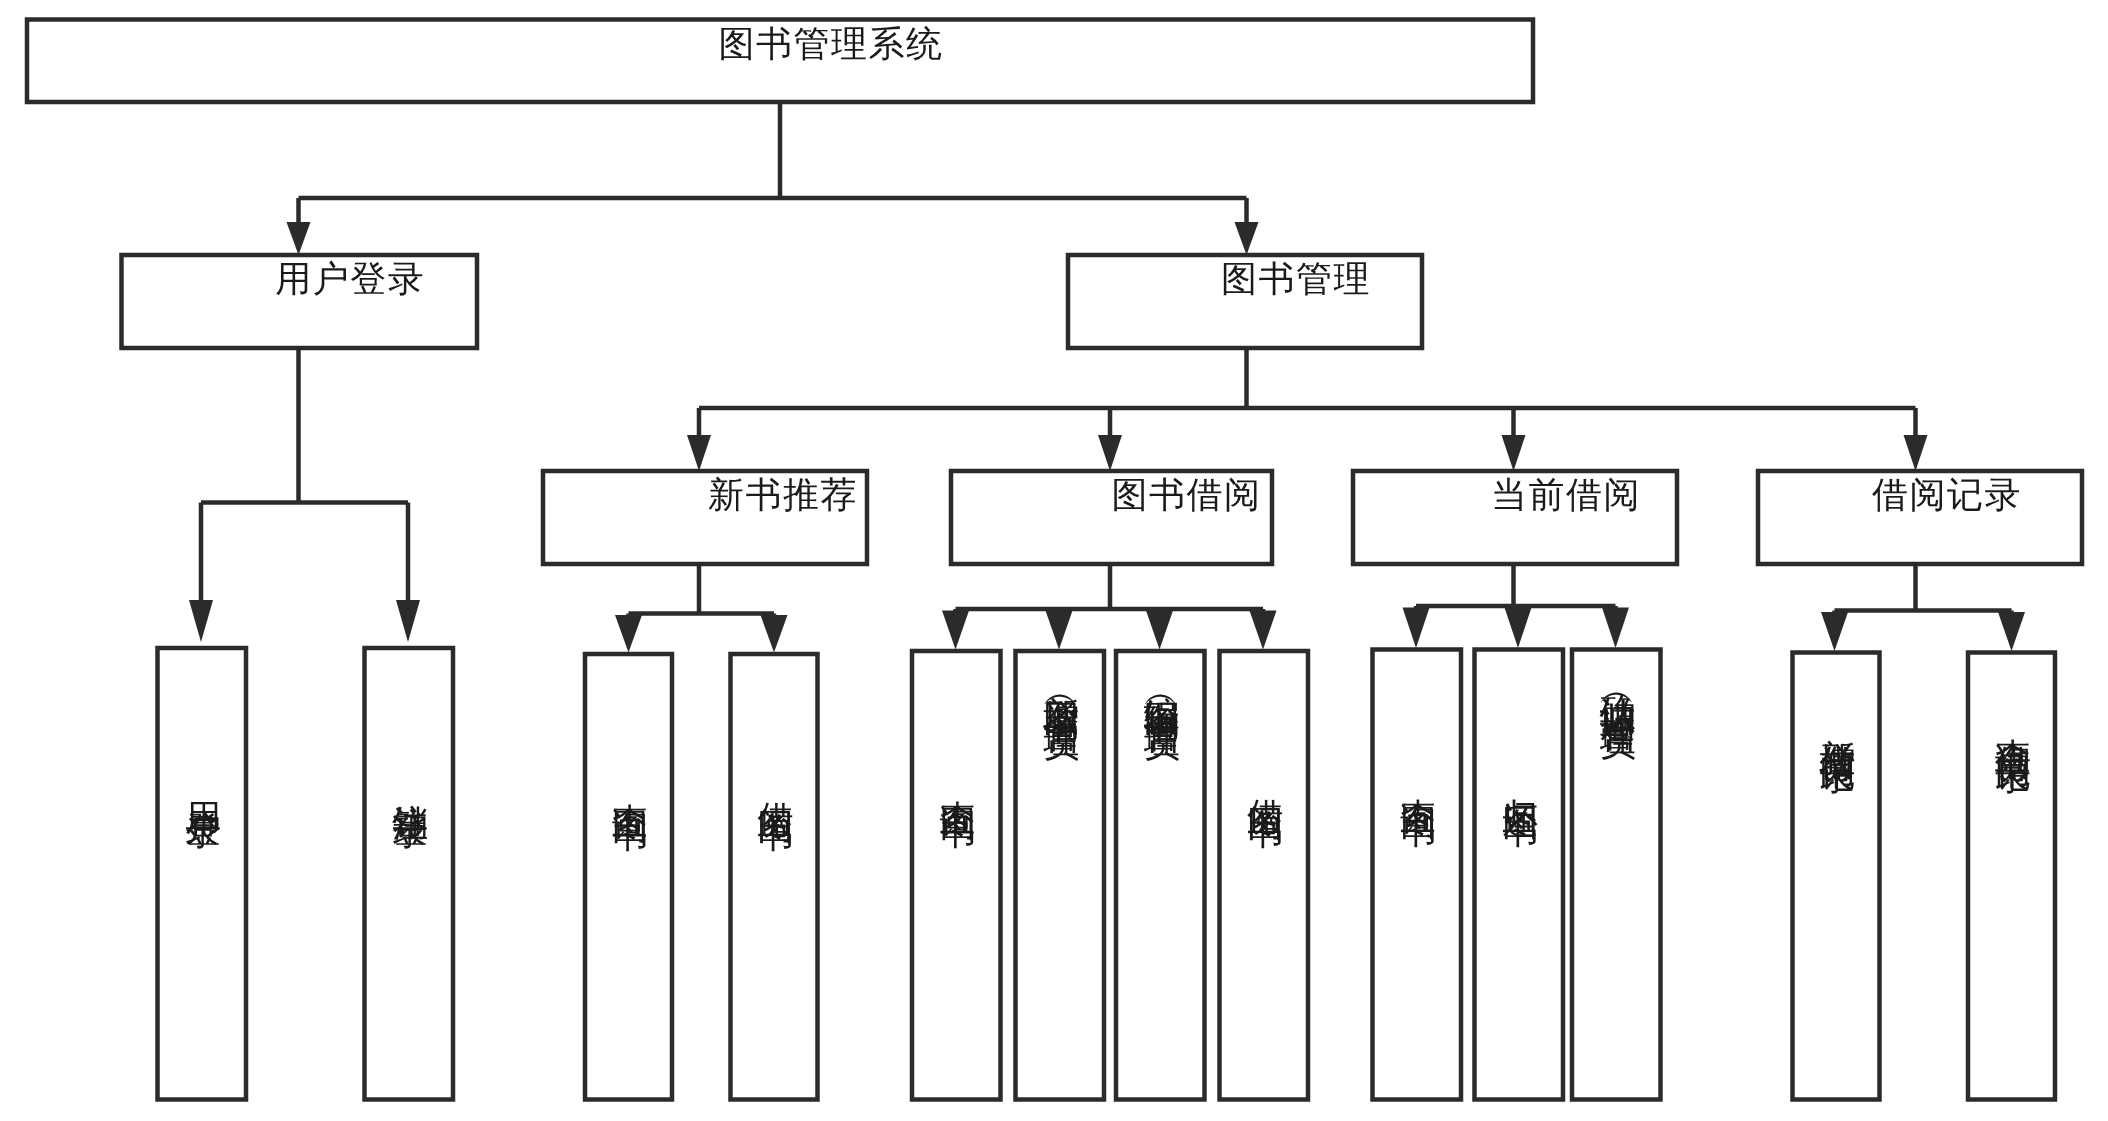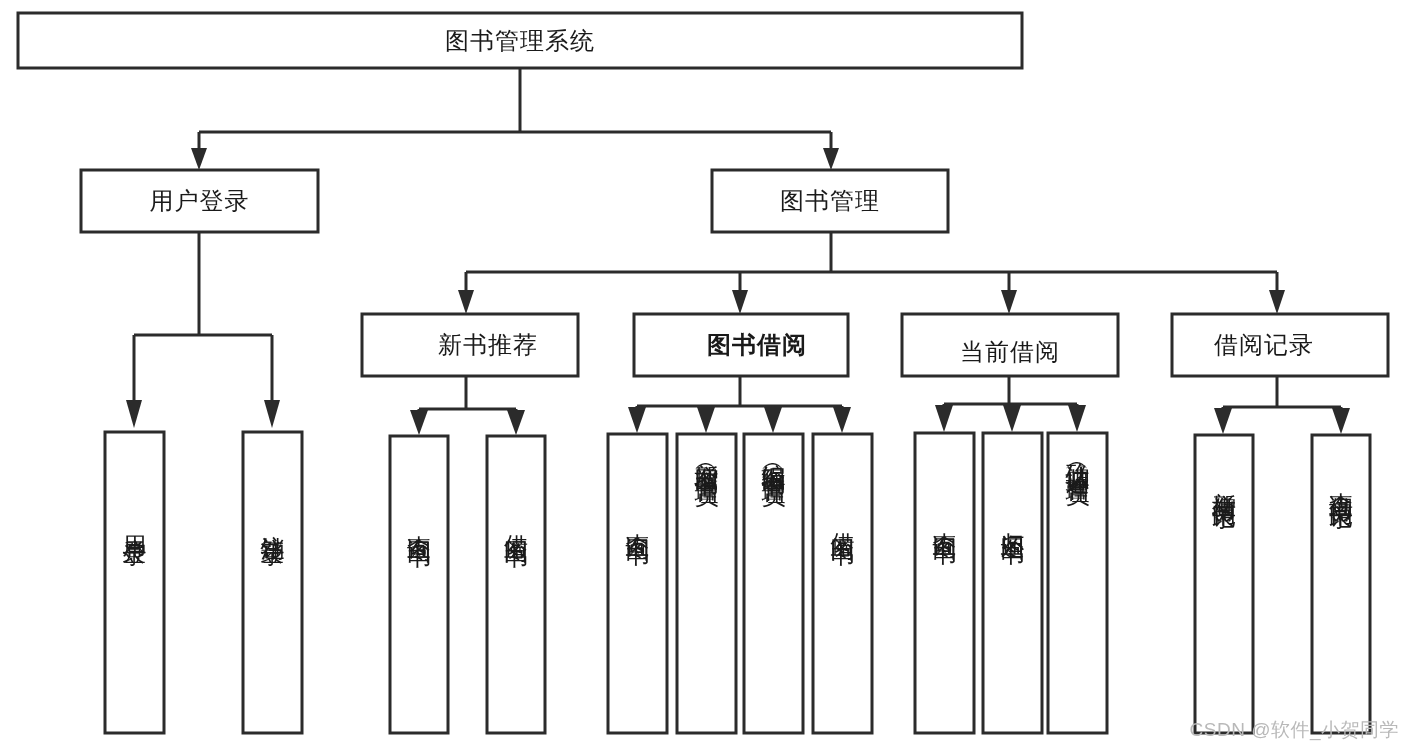--- a/index.html
+++ b/index.html
@@ -54,23 +54,24 @@
     font-family: "Liberation Sans", "DejaVu Sans", sans-serif;
     font-size: 24px;
     line-height: 1;
     color: #1a1a1a;
     letter-spacing: 3px;
     white-space: nowrap;
   }
   .htext-wrap {
     position: absolute;
     display: flex;
-    align-items: center;
+    align-items: flex-start;
     justify-content: center;
     pointer-events: none;
+    padding-left: 34px;
   }
   .htext {
     font-family: "Liberation Sans", "DejaVu Sans", sans-serif;
     font-size: 24px;
     color: #1a1a1a;
     white-space: nowrap;
     letter-spacing: 1px;
   }
   .watermark {
     position: absolute;
@@ -199,21 +200,21 @@
   <div class="htext-wrap" style="left:81px; top:170px; width:237px; height:62px;">
     <span class="htext">用户登录</span>
   </div>
   <div class="htext-wrap" style="left:712px; top:170px; width:236px; height:62px;">
     <span class="htext">图书管理</span>
   </div>
 
   <div class="htext-wrap" style="left:362px; top:314px; width:252px; height:62px;">
     <span class="htext">新书推荐</span>
   </div>
-  <div class="htext-wrap" style="left:634px; top:314px; width:246px; height:62px;font-weight:bold;">
+  <div class="htext-wrap" style="left:634px; top:314px; width:246px; height:62px;">
     <span class="htext">图书借阅</span>
   </div>
   <div class="htext-wrap" style="left:902px; top:314px; width:216px; height:76px;">
     <span class="htext">当前借阅</span>
   </div>
   <div class="htext-wrap" style="left:1172px; top:314px; width:184px; height:62px;border-radius:14px;">
     <span class="htext">借阅记录</span>
   </div>
 
   <div class="vtext-wrap" style="left:105px; top:432px; width:59px; height:301px; padding-top:84px;">
@@ -253,15 +254,14 @@
     <span class="vtext">确认归还（管理员）</span>
   </div>
 
   <div class="vtext-wrap" style="left:1195px; top:435px; width:58px; height:298px; padding-top:38px;">
     <span class="vtext">新增借阅记录</span>
   </div>
   <div class="vtext-wrap" style="left:1312px; top:435px; width:58px; height:298px; padding-top:38px;">
     <span class="vtext">查询借阅记录</span>
   </div>
 
-  <div class="watermark">CSDN @软件_小贺同学</div>
 
 </div>
 
 </body></html>

